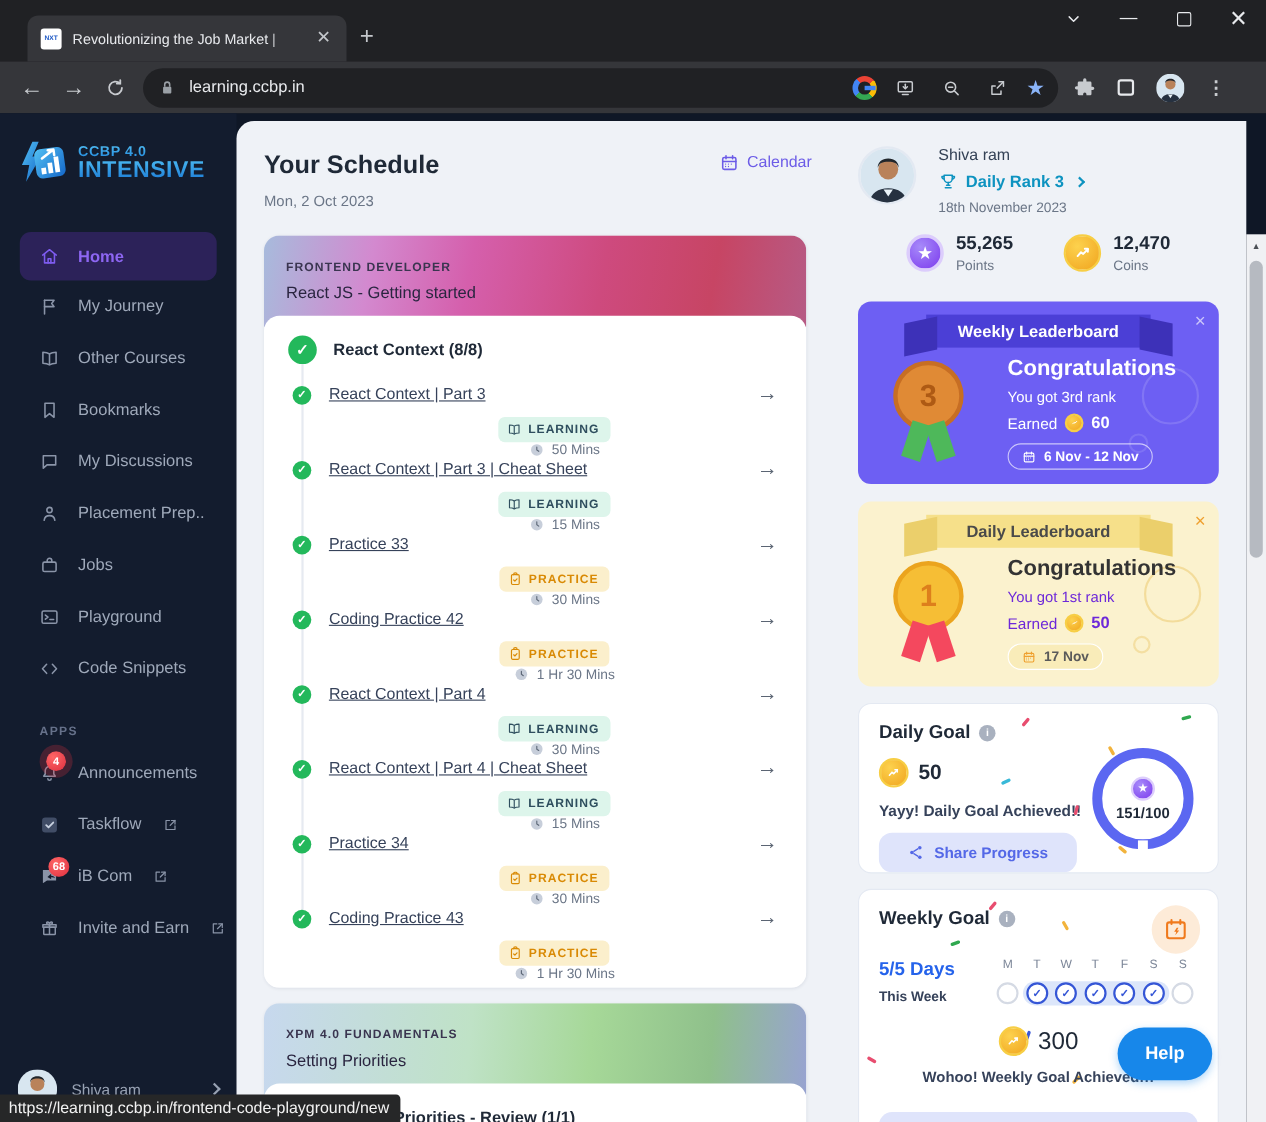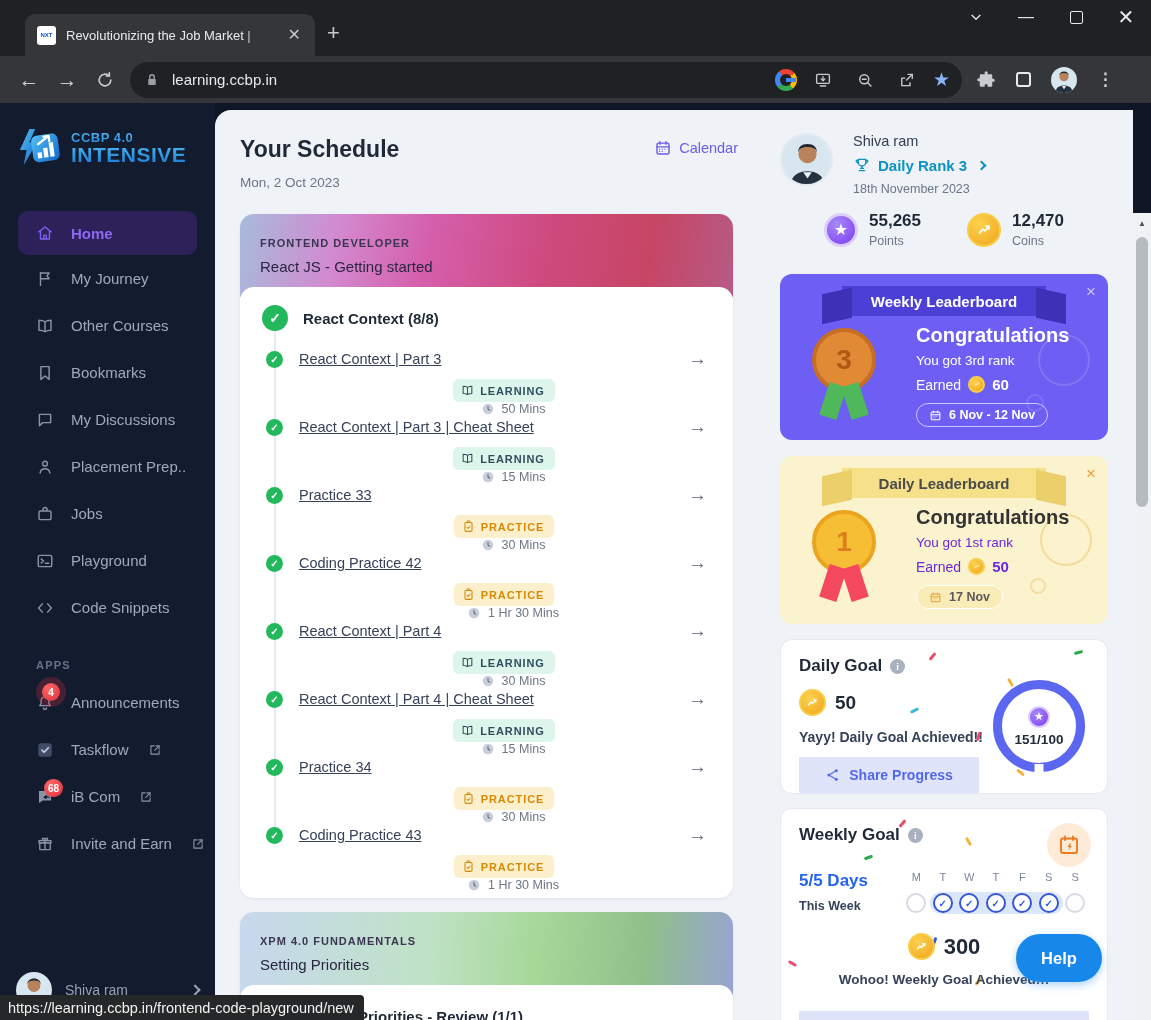--- a/index.html
+++ b/index.html
@@ -166,42 +166,42 @@
   .goal-card { position:relative; margin-top:15px; background:#fff; border:1px solid #E4E9F2; border-radius:12px; overflow:hidden; }
   .dg { height:155px; padding:16px 18px; }
   .wg { height:230px; margin-top:14px; padding:16px 18px; }
   .goal-title-row { display:flex; align-items:center; gap:8px; }
   .goal-title { font-size:17px; font-weight:700; color:#1F2937; }
   .info-ic { width:15px; height:15px; border-radius:50%; background:#A9B1BF; color:#fff; font-size:9.5px; font-weight:700;
     display:flex; align-items:center; justify-content:center; font-style:normal; }
   .dg-coin-row { display:flex; align-items:center; gap:9px; margin-top:13px; }
   .dg-coins { font-size:19px; font-weight:700; color:#1F2937; }
   .dg-msg { margin-top:13px; font-size:14px; font-weight:600; color:#36425A; }
-  .share-btn { margin-top:12px; width:180px; height:36px; background:#DFE4FB; border:none; border-radius:1px;
+  .share-btn { margin-top:12px; width:180px; height:36px; background:#DFE4FB; border:none; border-radius:12px;
     display:flex; align-items:center; justify-content:center; gap:8px; color:#5468E7; font-size:14px; font-weight:600;
     font-family:inherit; }
   .ring { position:absolute; right:22px; top:40px; width:92px; height:92px; border-radius:50%;
     border:9px solid #5B67F1; display:flex; flex-direction:column; align-items:center; justify-content:center; gap:4px; }
   .ring::after { content:''; position:absolute; left:50%; bottom:-11px; transform:translateX(-50%); width:9px; height:10px; background:#fff; }
   .ring .starbadge { width:22px; height:22px; font-size:11px; border-width:2px; }
   .ring-val { font-size:13.5px; font-weight:700; color:#1F2937; }
   .wg-cal { position:absolute; top:14px; right:16px; width:44px; height:44px; border-radius:50%; background:#FDEBD8;
     display:flex; align-items:center; justify-content:center; color:#F07A1D; }
   .wg-days-count { margin-top:26px; font-size:17px; font-weight:700; color:#2563EB; }
   .wg-week { margin-top:8px; font-size:12.5px; font-weight:600; color:#36425A; }
   .days-grid { position:absolute; left:122px; top:62px; width:186px; }
   .day-letters,.day-circles { display:grid; grid-template-columns:repeat(7,26.5px); justify-items:center; }
   .day-letters { font-size:11px; color:#7C8698; }
   .day-circles { margin-top:10px; position:relative; }
   .band { position:absolute; left:26.5px; top:-1px; width:133px; height:22px; background:#DCE6FA; border-radius:11px; }
   .day-c { position:relative; width:20px; height:20px; border-radius:50%; border:2px solid #D5DAE4; background:transparent;
     display:flex; align-items:center; justify-content:center; font-size:10px; color:transparent; }
   .day-c.checked { background:#fff; border-color:#3556D6; color:#3556D6; font-weight:700; }
   .wg-coin-row { position:absolute; left:0; top:124px; width:100%; display:flex; align-items:center; justify-content:center; gap:9px; }
-  .wg-coins { font-size:22px; font-weight:700; color:#1F2937; }
+  .wg-coins { font-size:22px; font-weight:400; color:#1F2937; }
   .wg-msg { position:absolute; left:0; top:163px; width:100%; text-align:center; font-size:13.5px; font-weight:600; color:#36425A; }
   .wg .share-btn { position:absolute; left:18px; top:190px; width:calc(100% - 36px); }
   .speck { position:absolute; width:3px; height:9px; border-radius:2px; }
 
   .help-btn { position:absolute; left:1016px; top:934px; width:86px; height:48px; border:none; border-radius:26px;
     background:#1787EA; color:#fff; font-size:16.5px; font-weight:700; font-family:inherit; z-index:30;
     box-shadow:0 3px 8px rgba(23,135,234,.35); }
 
   
   .scrollbar { position:absolute; left:1133px; top:110px; width:18px; height:910px; background:#F0F1F4; }

